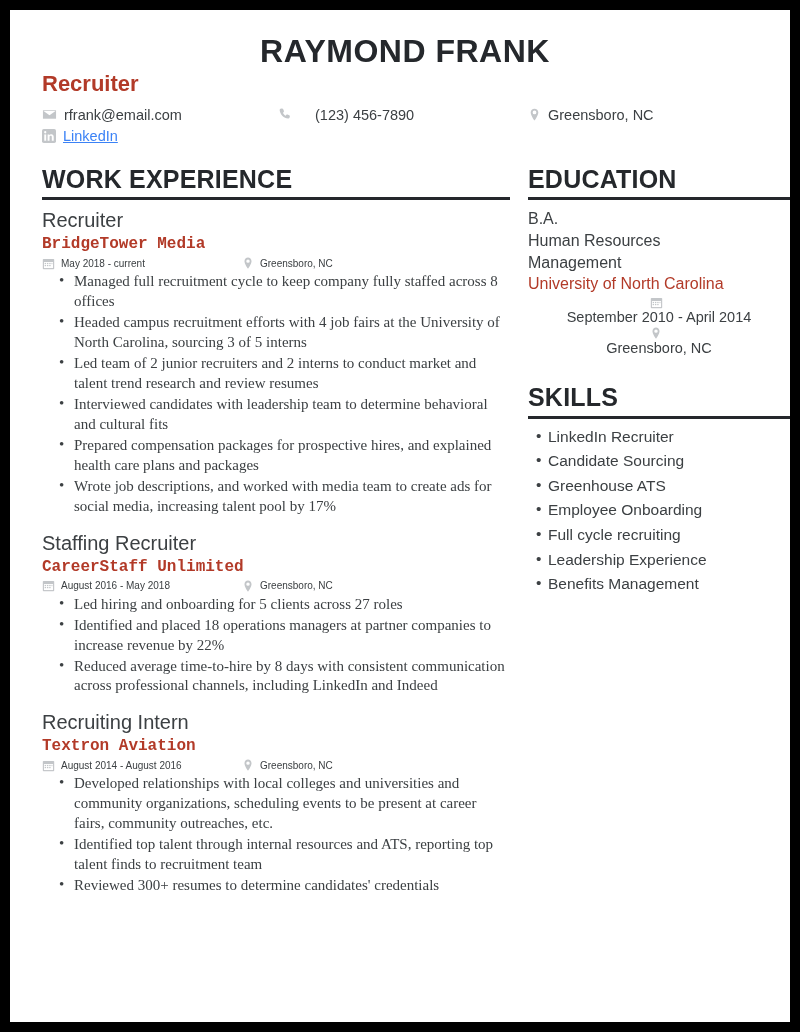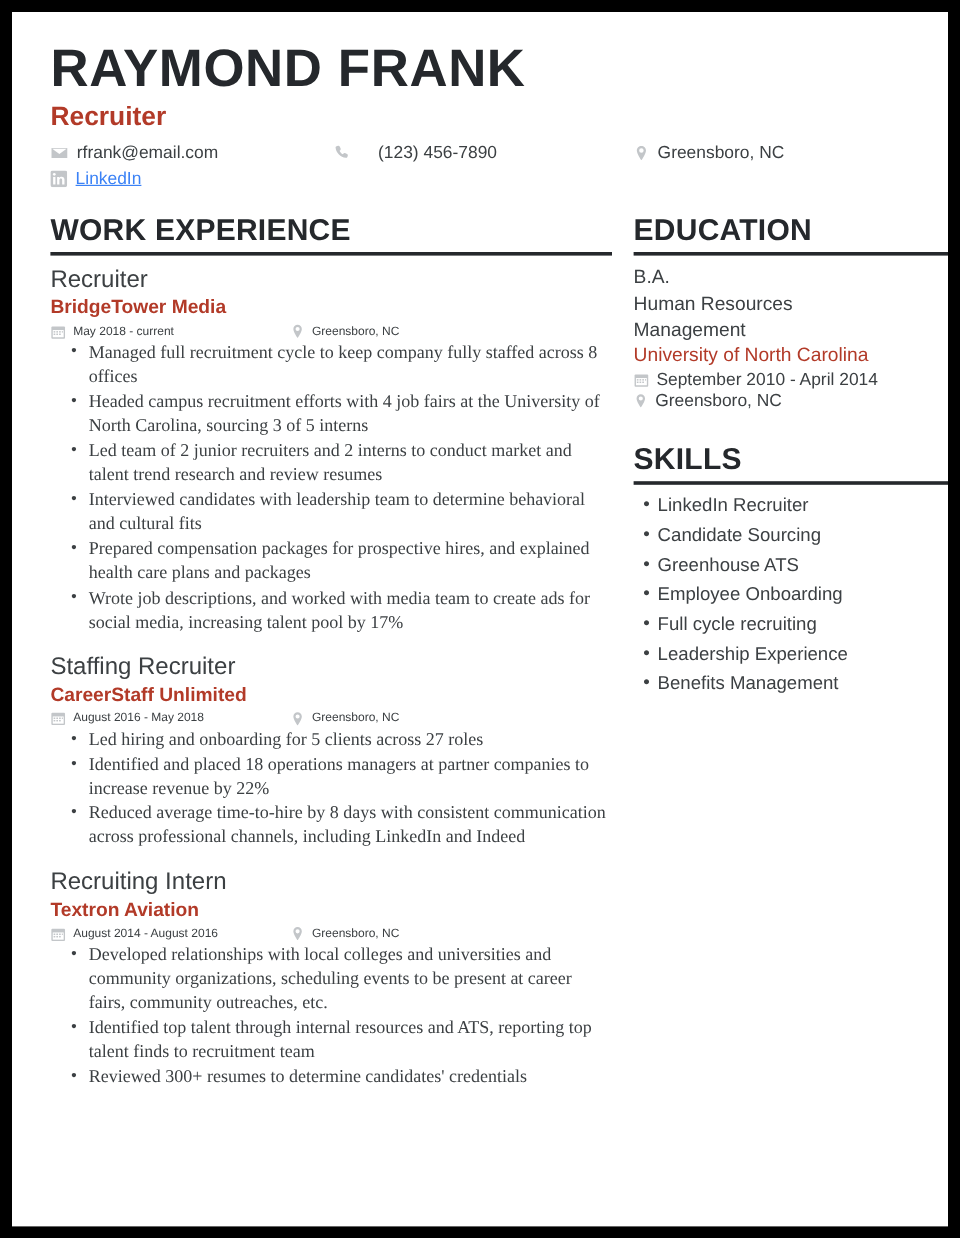--- a/index.html
+++ b/index.html
@@ -35,26 +35,27 @@
   }
 
   .inner {
     padding: 24px 22px 0 22px;
   }
 
   
   .header { padding: 0 0 0 10px; }
 
   .name {
-    font-size: 44px;
+    font-size: 32px;
     font-weight: bold;
     letter-spacing: 0.5px;
     color: #25282c;
     line-height: 1.08;
     margin: 0 0 2px 0;
+    text-align: center;
   }
 
   .job-title {
     font-size: 22px;
     font-weight: bold;
     color: #b23a28;
     line-height: 1.2;
     margin: 0 0 10px 0;
   }
 
@@ -117,20 +118,21 @@
     color: #3c4043;
     line-height: 1.25;
     margin: 0 0 1px 0;
   }
   .company {
     font-size: 16px;
     font-weight: bold;
     color: #b23a28;
     line-height: 1.25;
     margin: 0 0 2px 0;
+    font-family: Liberation Mono, monospace;
   }
   .meta-row {
     display: flex;
     align-items: center;
     font-size: 10px;
     color: #3c4043;
     margin-bottom: 2px;
   }
   .meta-item { display: flex; align-items: center; }
   .meta-item .ic { margin-right: 6px; flex: 0 0 auto; display:inline-flex; }
@@ -171,20 +173,21 @@
     color: #b23a28;
     line-height: 1.3;
     margin-top: 1px;
   }
   .edu-meta {
     display: flex;
     align-items: center;
     font-size: 14.5px;
     color: #3c4043;
     margin-top: 1px;
+    flex-direction: column;
   }
   .edu-meta .ic { margin-right: 6px; flex:0 0 auto; display:inline-flex; }
 
   .skills-head-wrap { margin-top: 28px; }
 
   ul.skills {
     margin: 4px 0 0 0;
     padding-left: 20px;
     list-style: none;
   }

